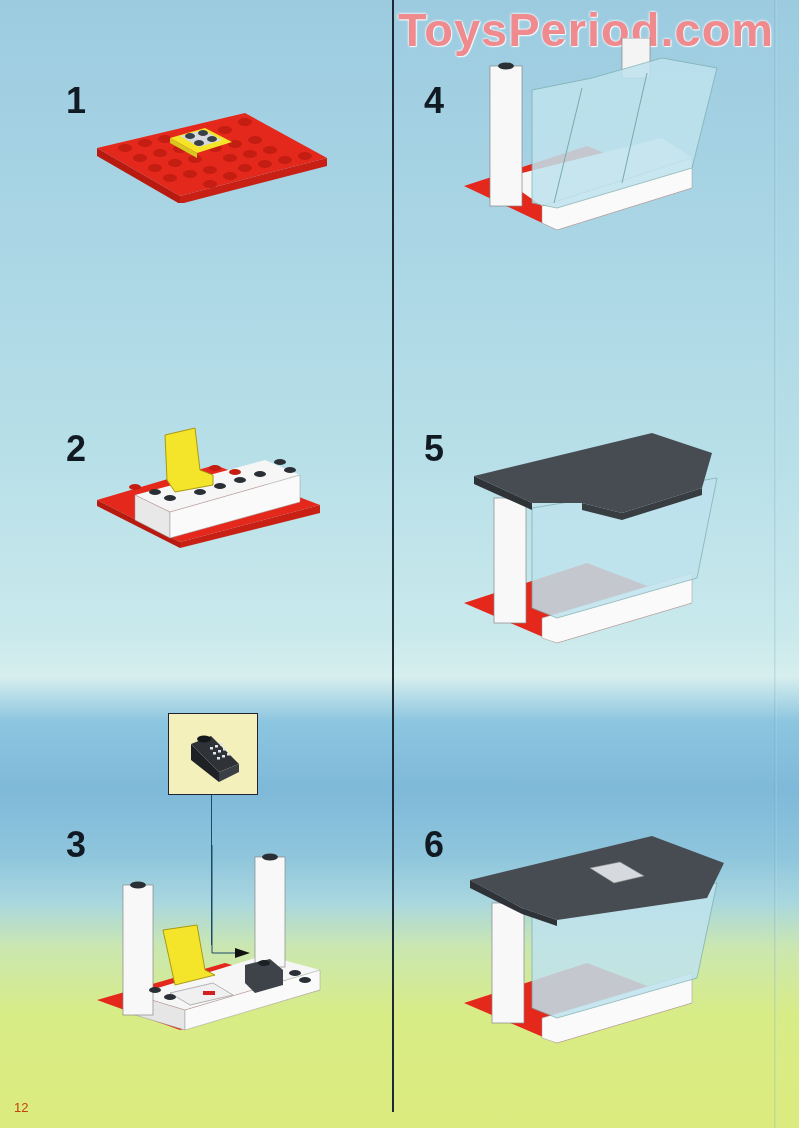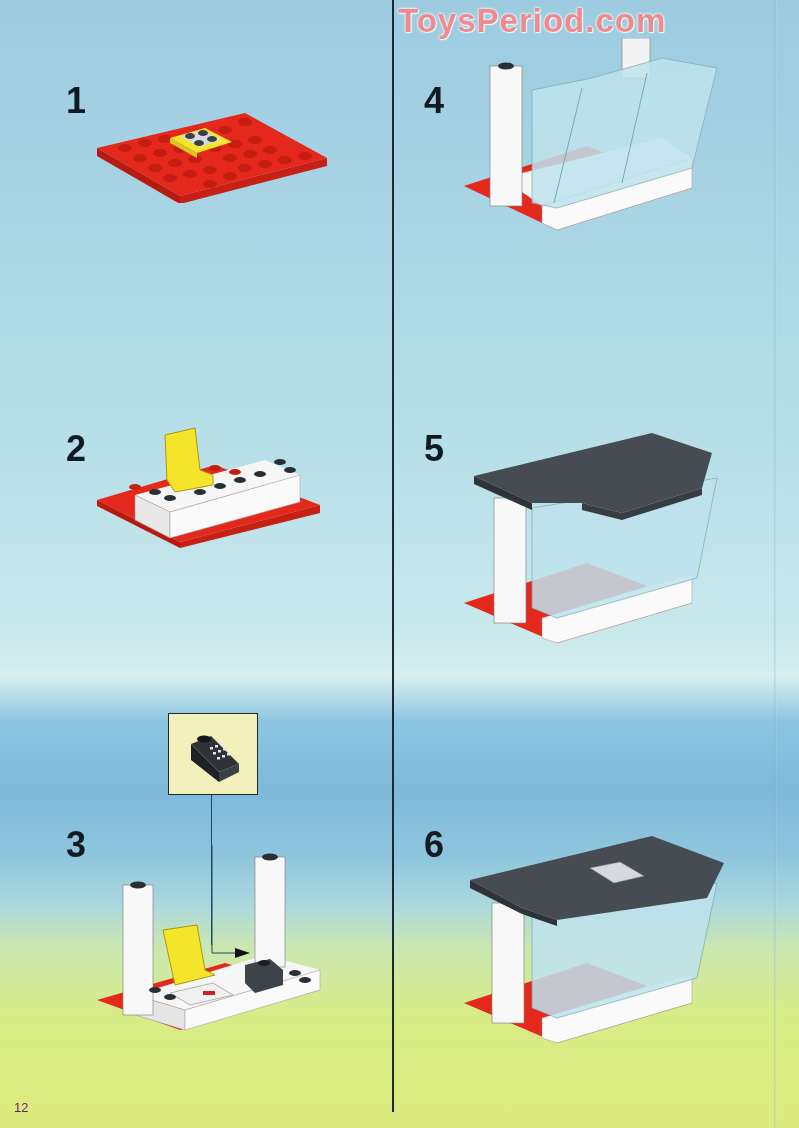--- a/index.html
+++ b/index.html
@@ -8,25 +8,25 @@
     position: relative;
     font-family: "Liberation Sans", sans-serif;
     background: linear-gradient(to bottom,
       #9ccbe0 0%, #a8d4e4 18%, #b7dfe8 40%, #c9e9ec 56%,
       #d6eeee 60%, #8cc5df 64%, #7fb9d9 70%, #8fc6dd 76%,
       #a9d7df 80%, #cbe7b0 84%, #d8ec86 90%, #dceb7e 100%);
   }
   .spine { position:absolute; right:22px; top:0; width:3px; height:100%;
     background: linear-gradient(to right, rgba(90,150,180,.25), rgba(255,255,255,.15)); }
   .divider { position:absolute; left:392px; top:0; width:1.5px; height:1112px; background:#1d2a33; }
-  .watermark { position:absolute; left:398px; top:2px; font-weight:bold; font-size:33px;
+  .watermark { position:absolute; left:398px; top:2px; font-weight:bold; font-size:47px;
     letter-spacing:1px; color:#ef8a8e;
     text-shadow: 0 0 3px #fff, 0 0 2px #fff, 1px 1px 0 #dff2f6; }
   .step-num { position:absolute; font-weight:bold; font-size:36px; color:#111a22; }
-  .page-num { position:absolute; left:14px; top:1100px; font-size:13px; color:#701a75; }
+  .page-num { position:absolute; left:14px; top:1100px; font-size:13px; color:#c2410c; }
   .illus { position:absolute; }
   .callout { position:absolute; left:168px; top:713px; width:90px; height:82px;
     background:#f4f0bc; border:1.5px solid #223; }
   .callout-line { position:absolute; left:211px; top:795px; width:1px; height:150px; background:#1d4a66; }
 </style>
 </head>
 <body>
 
 <div class="spine"></div>
 <div class="divider"></div>

